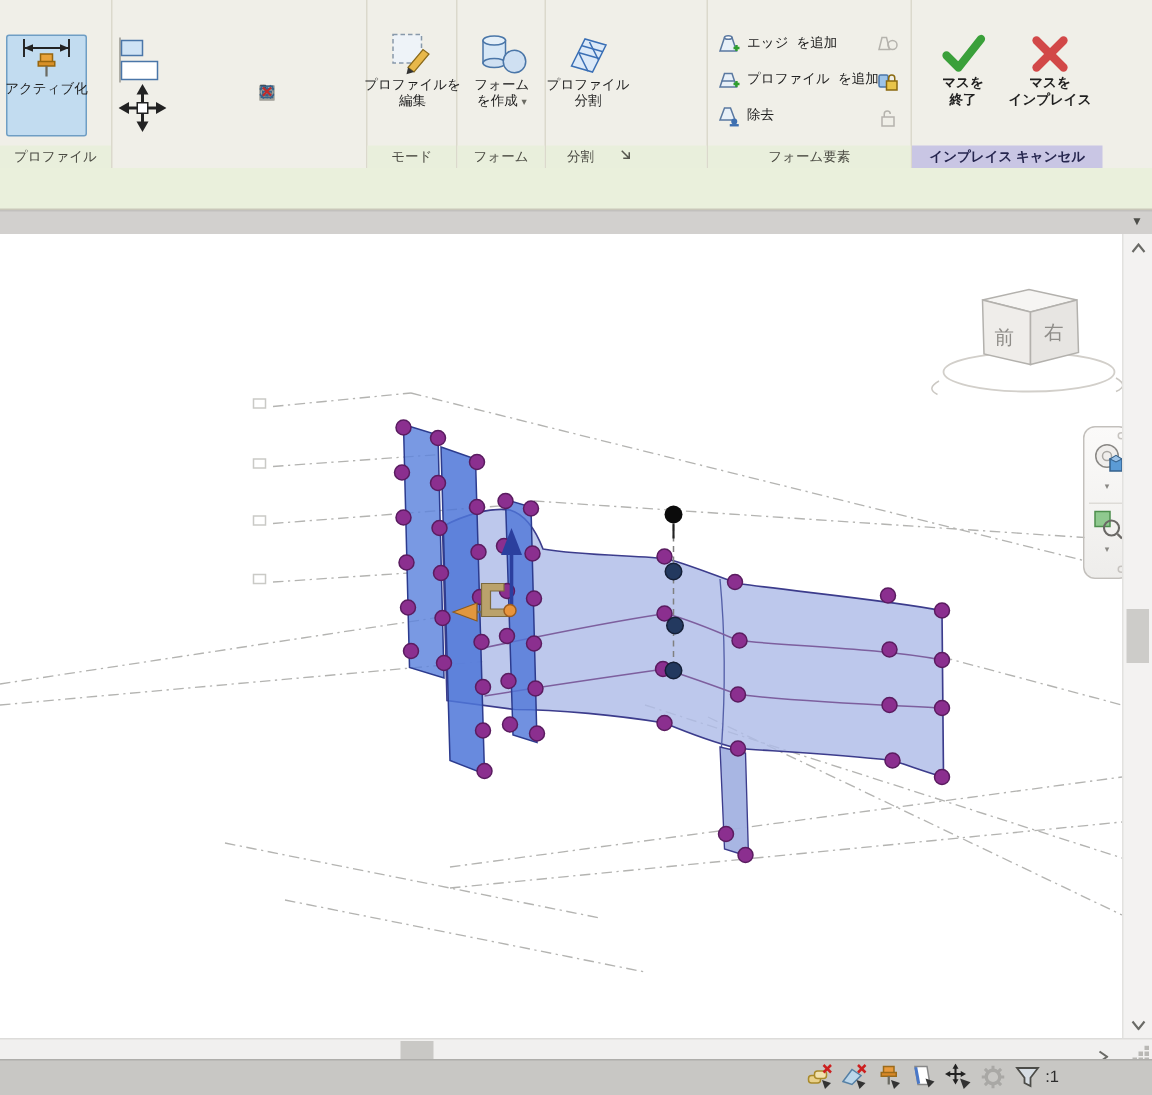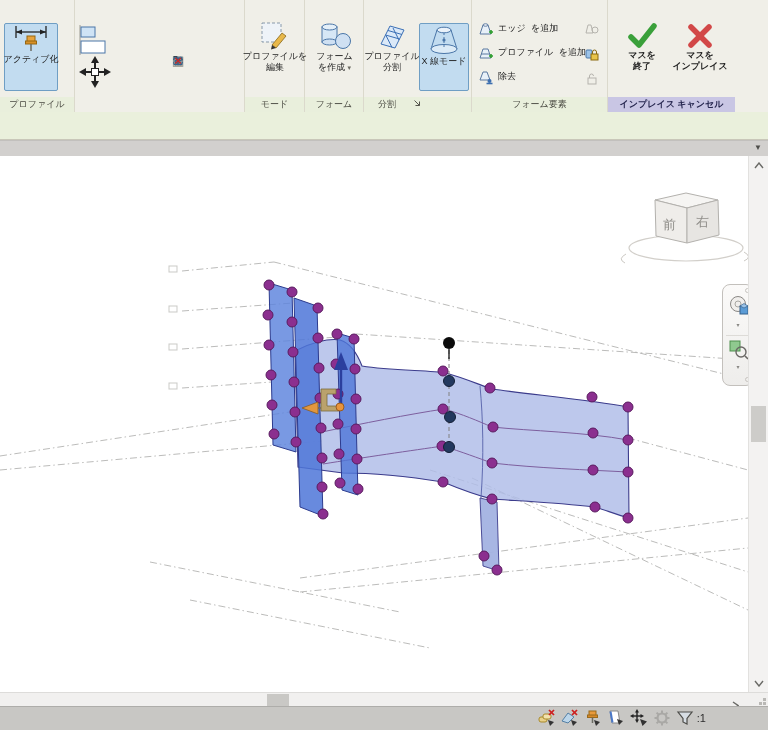--- a/index.html
+++ b/index.html
@@ -135,30 +135,20 @@
     <div class="bigbtn" style="left:4px;top:20px;width:48px;height:72px">
       <svg width="30" height="30" viewBox="0 0 30 30">
         <polygon points="4,23 13,5 27,9 18,27" fill="#dbe9f8" stroke="#3a6fb5"></polygon>
         <line x1="8.5" y1="14" x2="22.5" y2="18" stroke="#3a6fb5"></line>
         <line x1="11" y1="9.5" x2="25" y2="13.5" stroke="#3a6fb5"></line>
         <line x1="9" y1="14.5" x2="15" y2="26.5" stroke="#3a6fb5"></line>
         <line x1="16" y1="7" x2="22" y2="19" stroke="#3a6fb5"></line>
       </svg>
       <span class="cap">プロファイル</span>
       <span class="cap">分割</span>
-    </div>
-    <div class="bigbtn sel" style="left:55px;top:23px;width:50px;height:68px">
-      <svg width="34" height="32" viewBox="0 0 34 32">
-        <ellipse cx="17" cy="6" rx="7" ry="2.8" fill="#eaf2fa" stroke="#4a76a8"></ellipse>
-        <path d="M10,6 L4,25 M24,6 L30,25" stroke="#4a76a8" fill="none"></path>
-        <ellipse cx="17" cy="25" rx="13" ry="4.5" fill="#dcebf7" stroke="#4a76a8"></ellipse>
-        <line x1="17" y1="9" x2="17" y2="23" stroke="#4a76a8" stroke-dasharray="2 2"></line>
-        <circle cx="17" cy="16" r="1.6" fill="#4a76a8"></circle>
-      </svg>
-      <span class="cap">X 線モード</span>
     </div>
     <div class="plabel" style="text-align:left;padding-left:14px">
       <span>分割</span>
       <svg width="9" height="9" viewBox="0 0 9 9" style="margin-left:14px;vertical-align:-1px">
         <path d="M1.5,1.5 L6.5,6.5 M6.5,2.5 V6.5 H2.5" stroke="#55554d" fill="none" stroke-width="1"></path>
       </svg>
     </div>
   </div>
 
   <div class="panel" style="width:136px">

